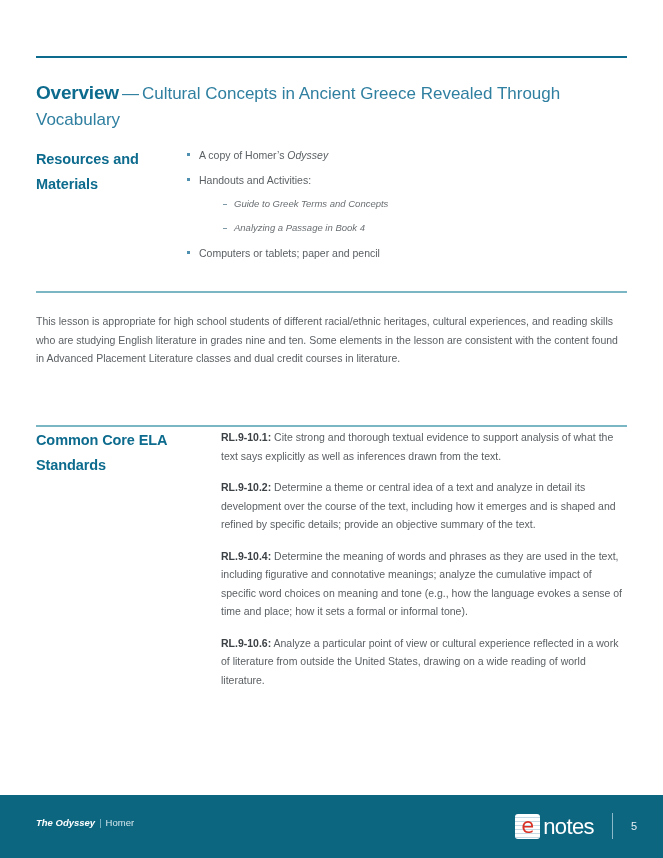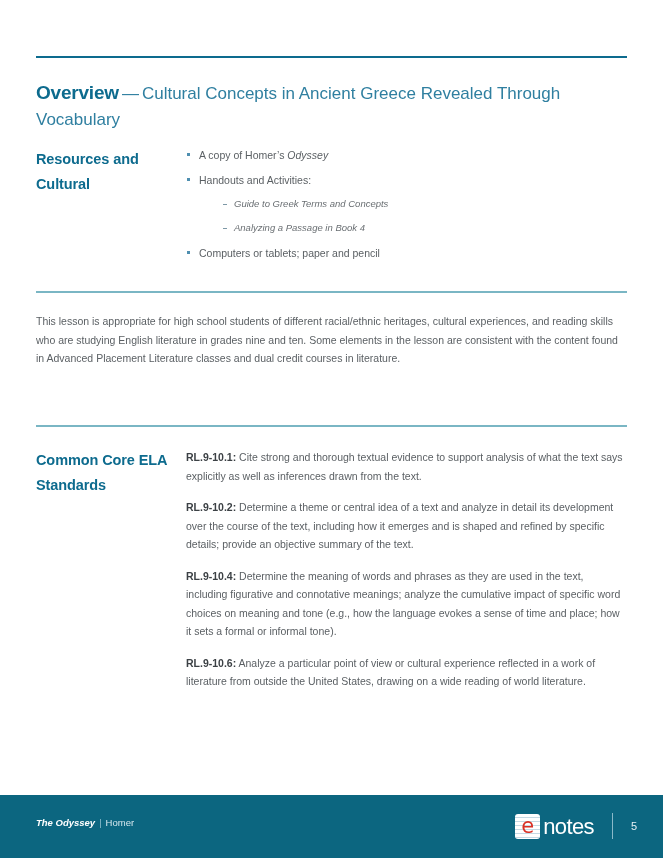--- a/index.html
+++ b/index.html
@@ -81,21 +81,21 @@
   }
   .row-body {
     flex: 1 1 auto;
     font-size: 10.5px;
     color: #5a5f63;
     line-height: 19px;
   }
 
   .row-resources { left: 36px; top: 147px; }
   .row-profile   { left: 36px; top: 312px; }
-  .row-standards { left: 36px; top: 448px; }
+  .row-standards { left: 36px; top: 428px; gap: 35px; }
 
   
   ul.bullets {
     list-style: none;
     margin: 0;
     padding: 0;
   }
   ul.bullets > li {
     position: relative;
     padding-left: 13px;
@@ -261,21 +261,21 @@
 
 <div class="page">
 
   <hr class="rule rule-dark rule-top">
 
   <div class="title-block">
     <span class="title-main">Overview</span><span class="title-dash">—</span><span class="title-sub">Cultural Concepts in Ancient Greece Revealed Through Vocabulary</span>
   </div>
 
   <div class="row row-resources">
-    <div class="row-label">Resources and Cultural</div>
+    <div class="row-label">Resources and Materials</div>
     <div class="row-body">
       <ul class="bullets">
         <li><span>A copy of Homer’s </span><span class="italic">Odyssey</span></li>
         <li>
           <span>Handouts and Activities:</span>
           <ul class="sublist">
             <li>Guide to Greek Terms and Concepts</li>
             <li>Analyzing a Passage in Book 4</li>
           </ul>
         </li>

